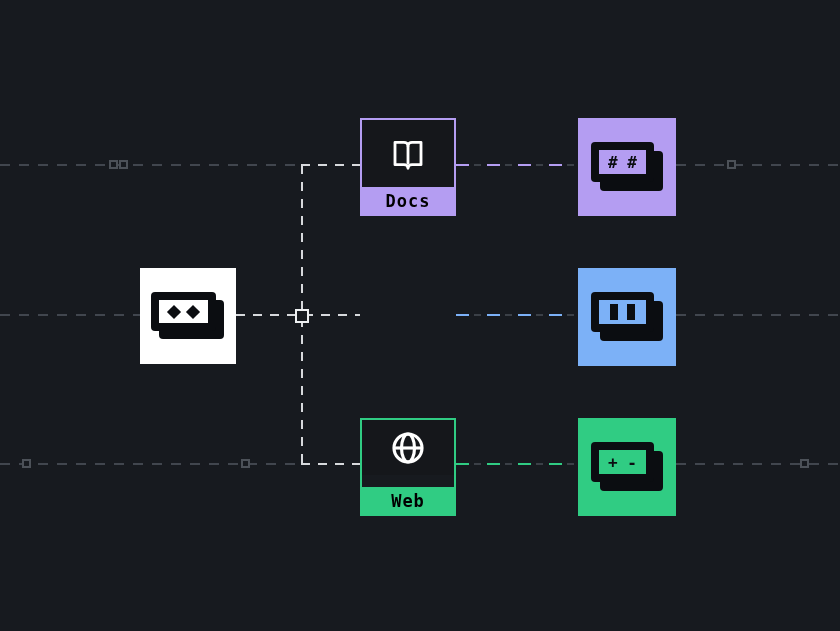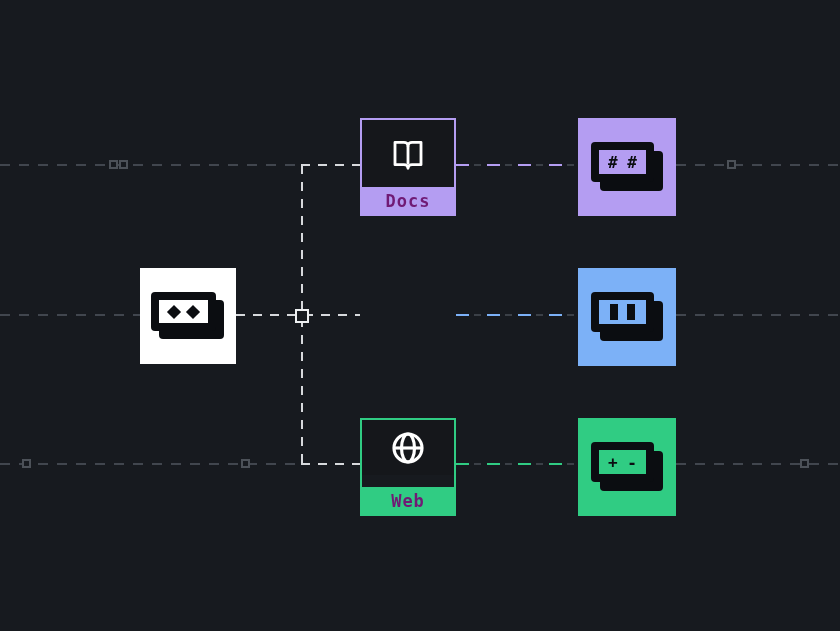--- a/index.html
+++ b/index.html
@@ -21,21 +21,21 @@
   .junction{position:absolute;width:14px;height:14px;border:2px solid #eef0f2;background:#171a1f;box-sizing:border-box;}
 
   
   .node{position:absolute;box-sizing:border-box;}
   .agent-node{left:140px;top:268px;width:96px;height:96px;background:#ffffff;
               display:flex;align-items:center;justify-content:center;}
 
   .source-node{left:360px;width:96px;height:98px;border:2px solid;display:flex;flex-direction:column;}
   .source-node .icon-area{flex:1;background:#15171b;display:flex;align-items:center;justify-content:center;}
   .source-node .label-bar{height:27px;display:flex;align-items:center;justify-content:center;
-                          color:#701a75;font-size:17px;font-weight:700;letter-spacing:1px;}
+                          color:#000000;font-size:17px;font-weight:700;letter-spacing:1px;}
   .b-purple{border-color:#b49df2;} .bg-purple{background:#b49df2;}
   .b-blue  {border-color:#7cb1f7;} .bg-blue  {background:#7cb1f7;}
   .b-green {border-color:#30cc83;gap:12px;} .bg-green {background:#30cc83;}
 
   .output-node{left:578px;width:98px;height:98px;display:flex;align-items:center;justify-content:center;}
 
   
   .cassette{position:relative;width:72px;height:50px;}
   .cassette .shadow{position:absolute;left:9px;top:9px;width:63px;height:40px;background:#0b0d11;border-radius:4px;}
   .cassette .frame{position:absolute;left:0;top:0;width:63px;height:40px;background:#0b0d11;border-radius:4px;

